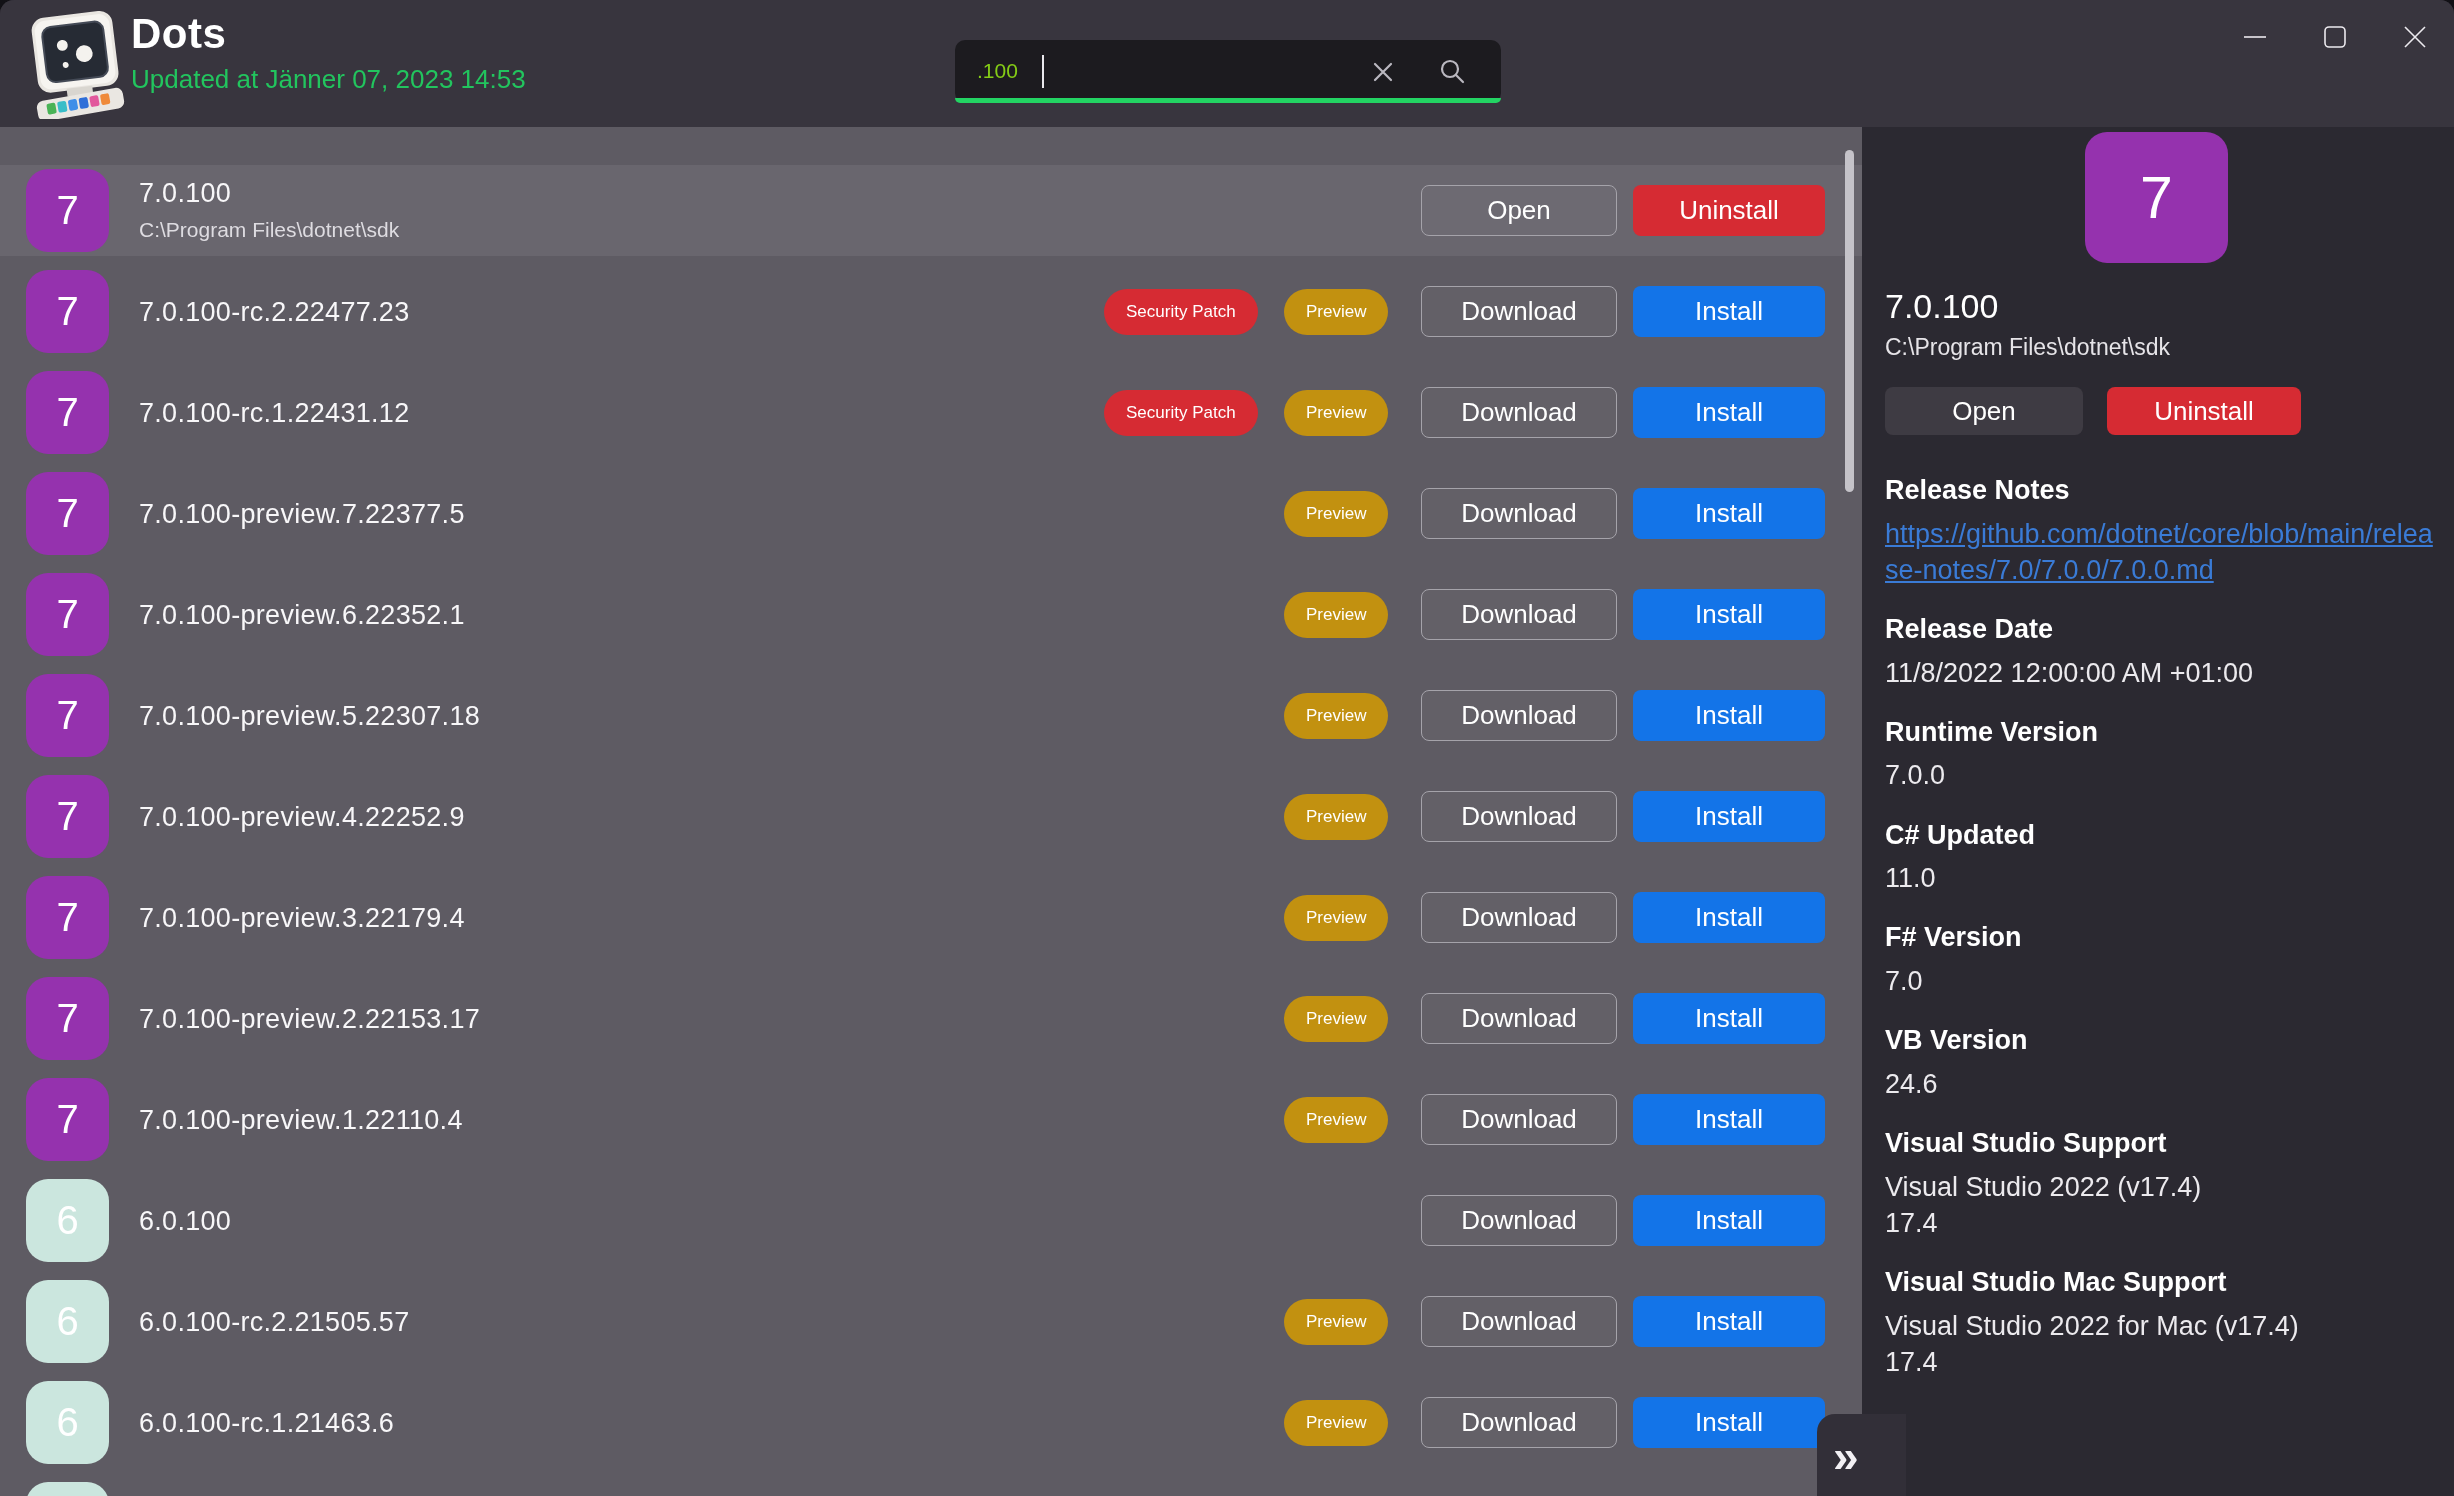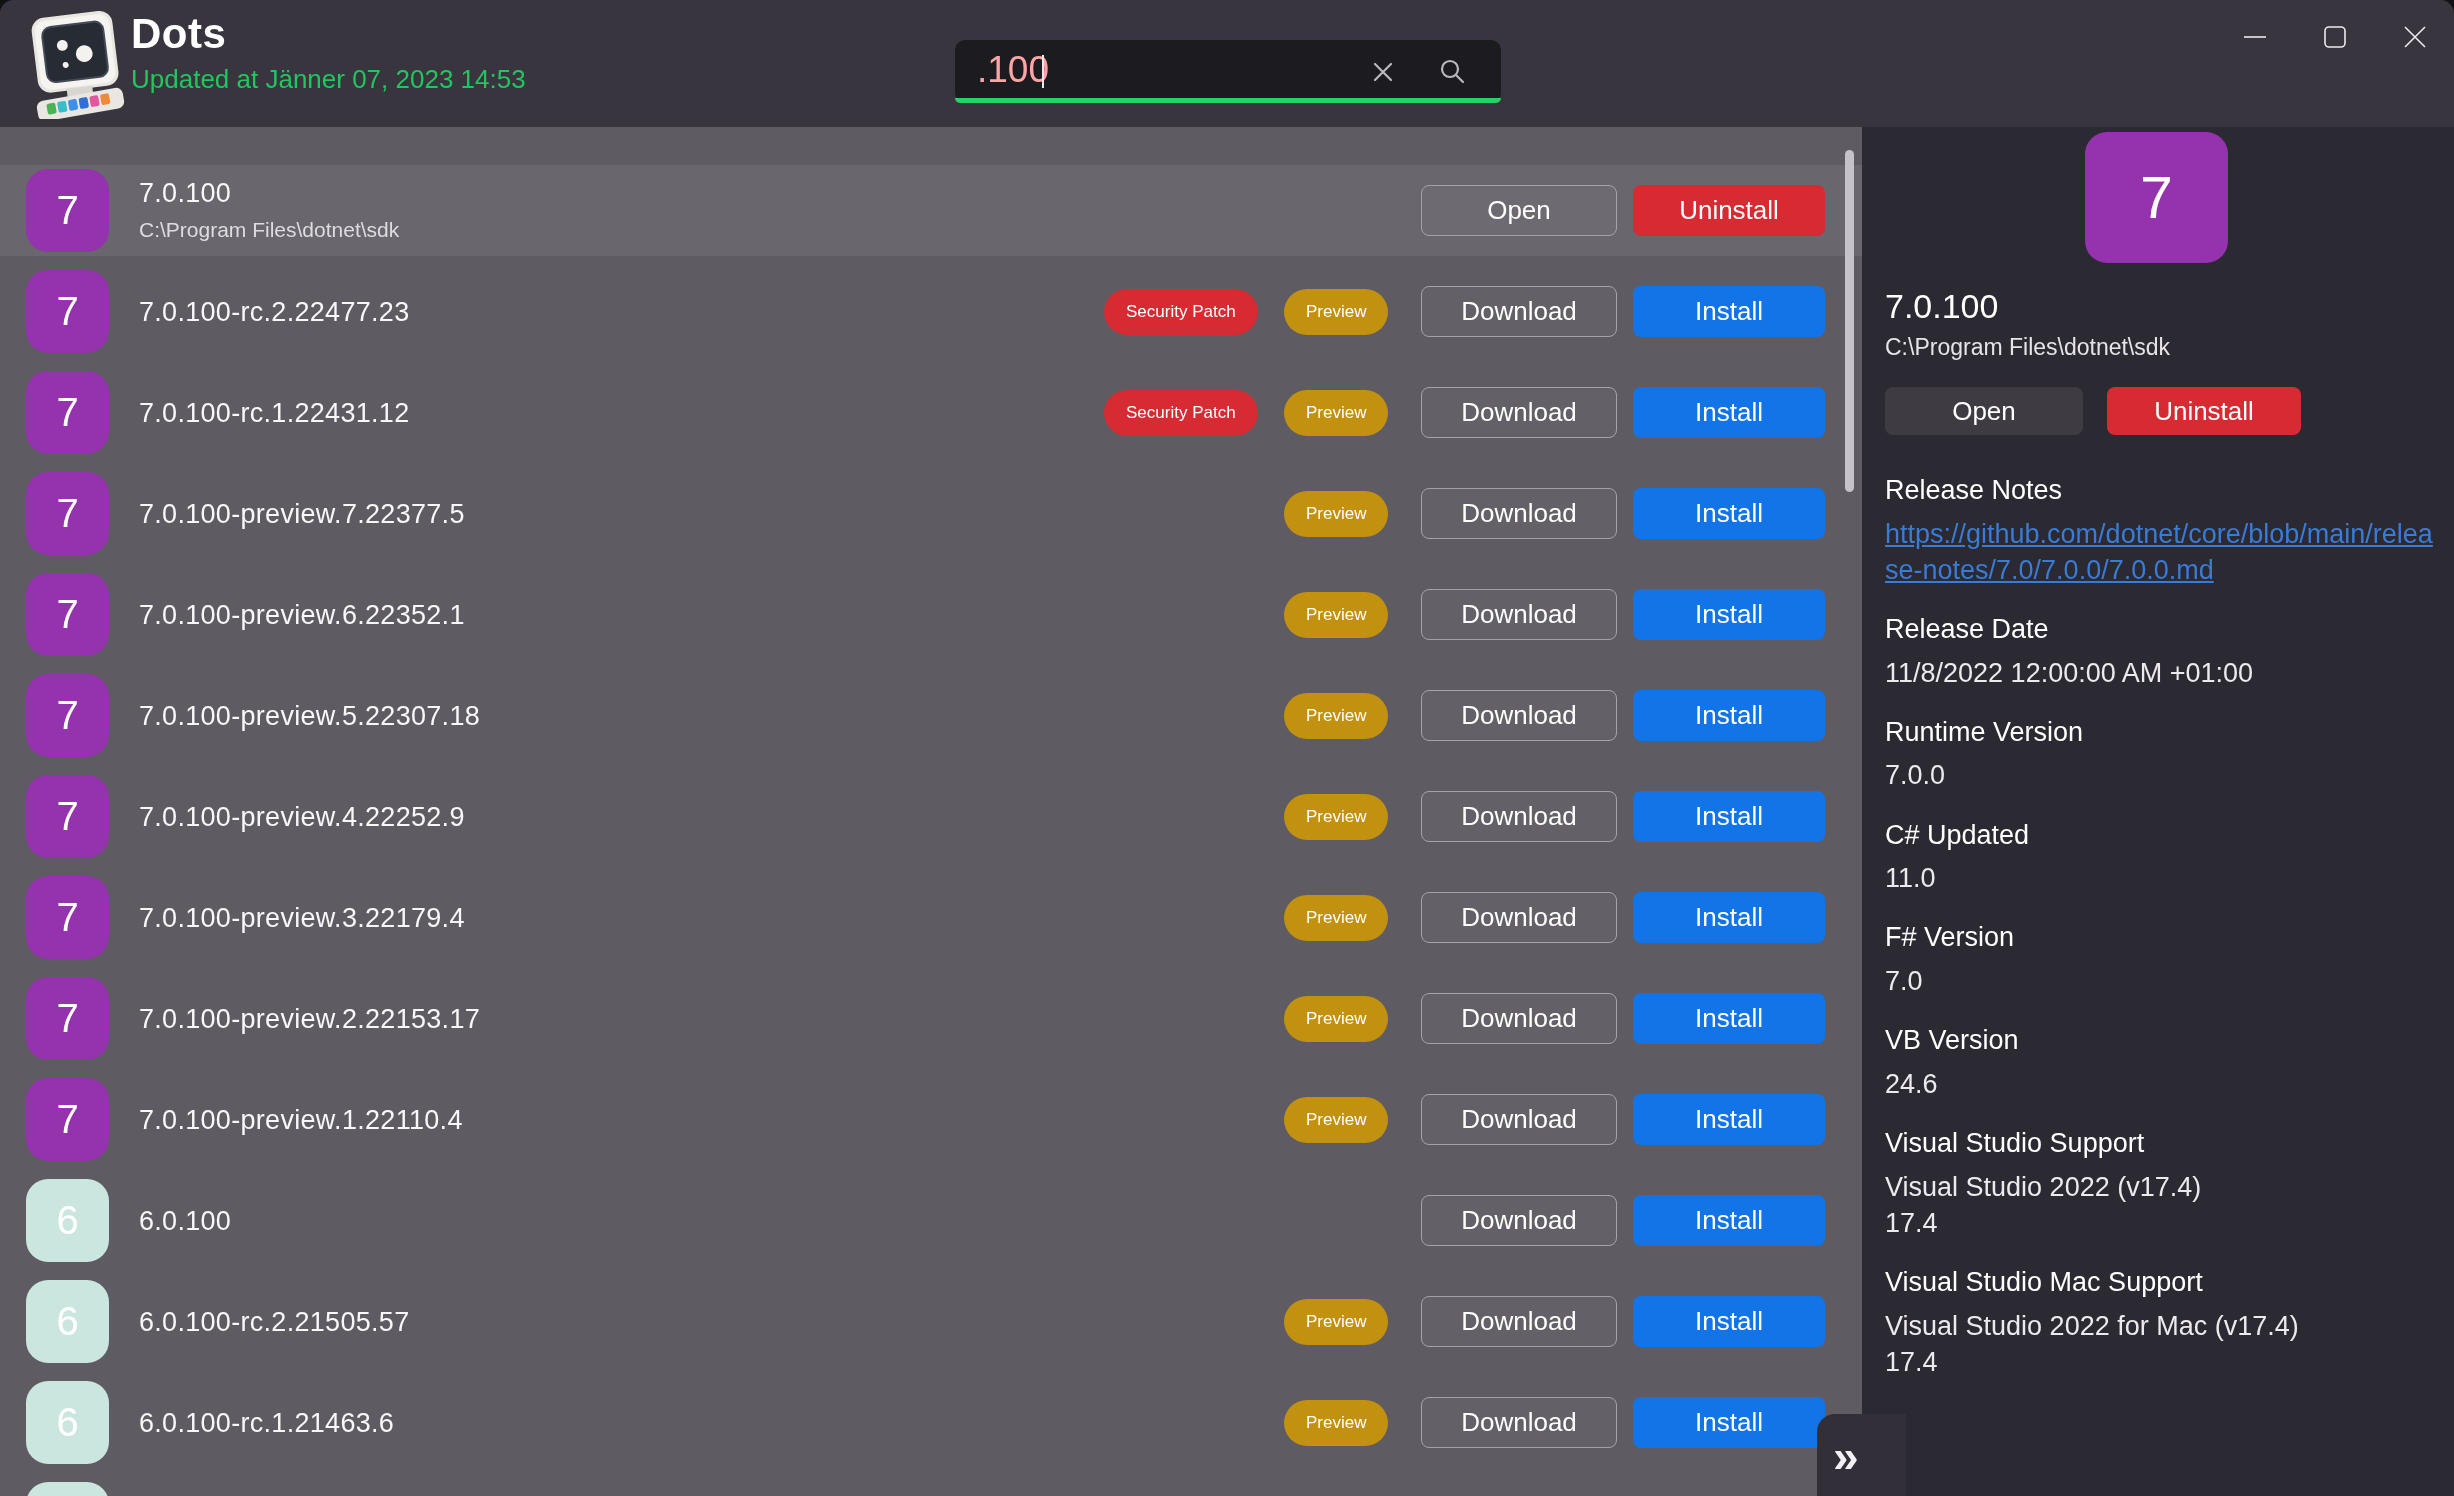--- a/index.html
+++ b/index.html
@@ -15,21 +15,21 @@
 
   
   .titlebar{position:absolute; left:0; top:0; width:100%; height:149px; background:var(--header-bg);}
   .app-icon{position:absolute; left:26px; top:8px; width:103px; height:111px;}
   .title-block{position:absolute; left:131px; top:10px;}
   .app-title{font-size:42px; font-weight:600; letter-spacing:0.5px; line-height:1.15;}
   .app-subtitle{font-size:26px; font-weight:400; margin-top:6px; color:#22c55e;}
 
   .searchbox{position:absolute; left:955px; top:40px; width:546px; height:63px;
     background:var(--search-bg); border-radius:10px;}
-  .search-text{position:absolute; left:22px; top:50%; transform:translateY(-54%); font-size:37px; color:#fca5a5;}
+  .search-text{position:absolute; left:22px; top:50%; transform:translateY(-54%); font-size:21px; color:#84cc16;}
   .caret{position:absolute; left:87px; top:15px; width:2px; height:33px; background:#e9e8ec;}
   .icon-clear{position:absolute; right:103px; top:17px; width:30px; height:30px;}
   .icon-search{position:absolute; right:34px; top:16px; width:30px; height:30px;}
   .search-underline{position:absolute; left:0; bottom:0; width:100%; height:5px;
     background:var(--green); border-radius:0 0 10px 10px;}
 
   .win-controls{position:absolute; right:14px; top:12px; display:flex; gap:30px;}
   .win-btn{width:50px; height:50px; display:flex; align-items:center; justify-content:center;}
 
   
@@ -68,21 +68,21 @@
   .tile{width:143px; height:131px; border-radius:22px; background:var(--purple);
     margin:0 auto; display:flex; align-items:center; justify-content:center; font-size:59px; color:#fff;}
   .detail-version{font-size:34px; font-weight:400; margin-top:24px;}
   .detail-path{font-size:23px; color:#e6e4e8; margin-top:8px;}
   .detail-actions{display:flex; gap:24px; margin-top:26px;}
   .detail-actions .btn{height:48px;}
   .detail-actions .btn-gray{width:198px;}
   .detail-actions .btn-danger{width:194px;}
   .sections{margin-top:38px;}
   .section{margin-bottom:24px;}
-  .section-label{font-size:27px; font-weight:400; margin-bottom:7px; line-height:1.32;}
+  .section-label{font-size:27px; font-weight:700; margin-bottom:7px; line-height:1.32;}
   .section-line{font-size:27px; color:#eceaee; line-height:1.34;}
   .section-link{color:var(--link); text-decoration:underline; word-break:break-all; display:block; width:550px;}
 
   
   .expander{position:absolute; left:1817px; top:1414px; width:89px; height:83px;
     background:#322f38; border-radius:18px 0 0 0; z-index:10; display:flex; align-items:center;}
   .expander span{font-size:46px; font-weight:700; color:#f2f0f4; margin-left:16px; line-height:1;}
 
   .icon-stroke{stroke:#bab8c0; stroke-width:2.2; fill:none; stroke-linecap:round;}
   .winicon{stroke:#eceaef; stroke-width:1.6; fill:none;}

